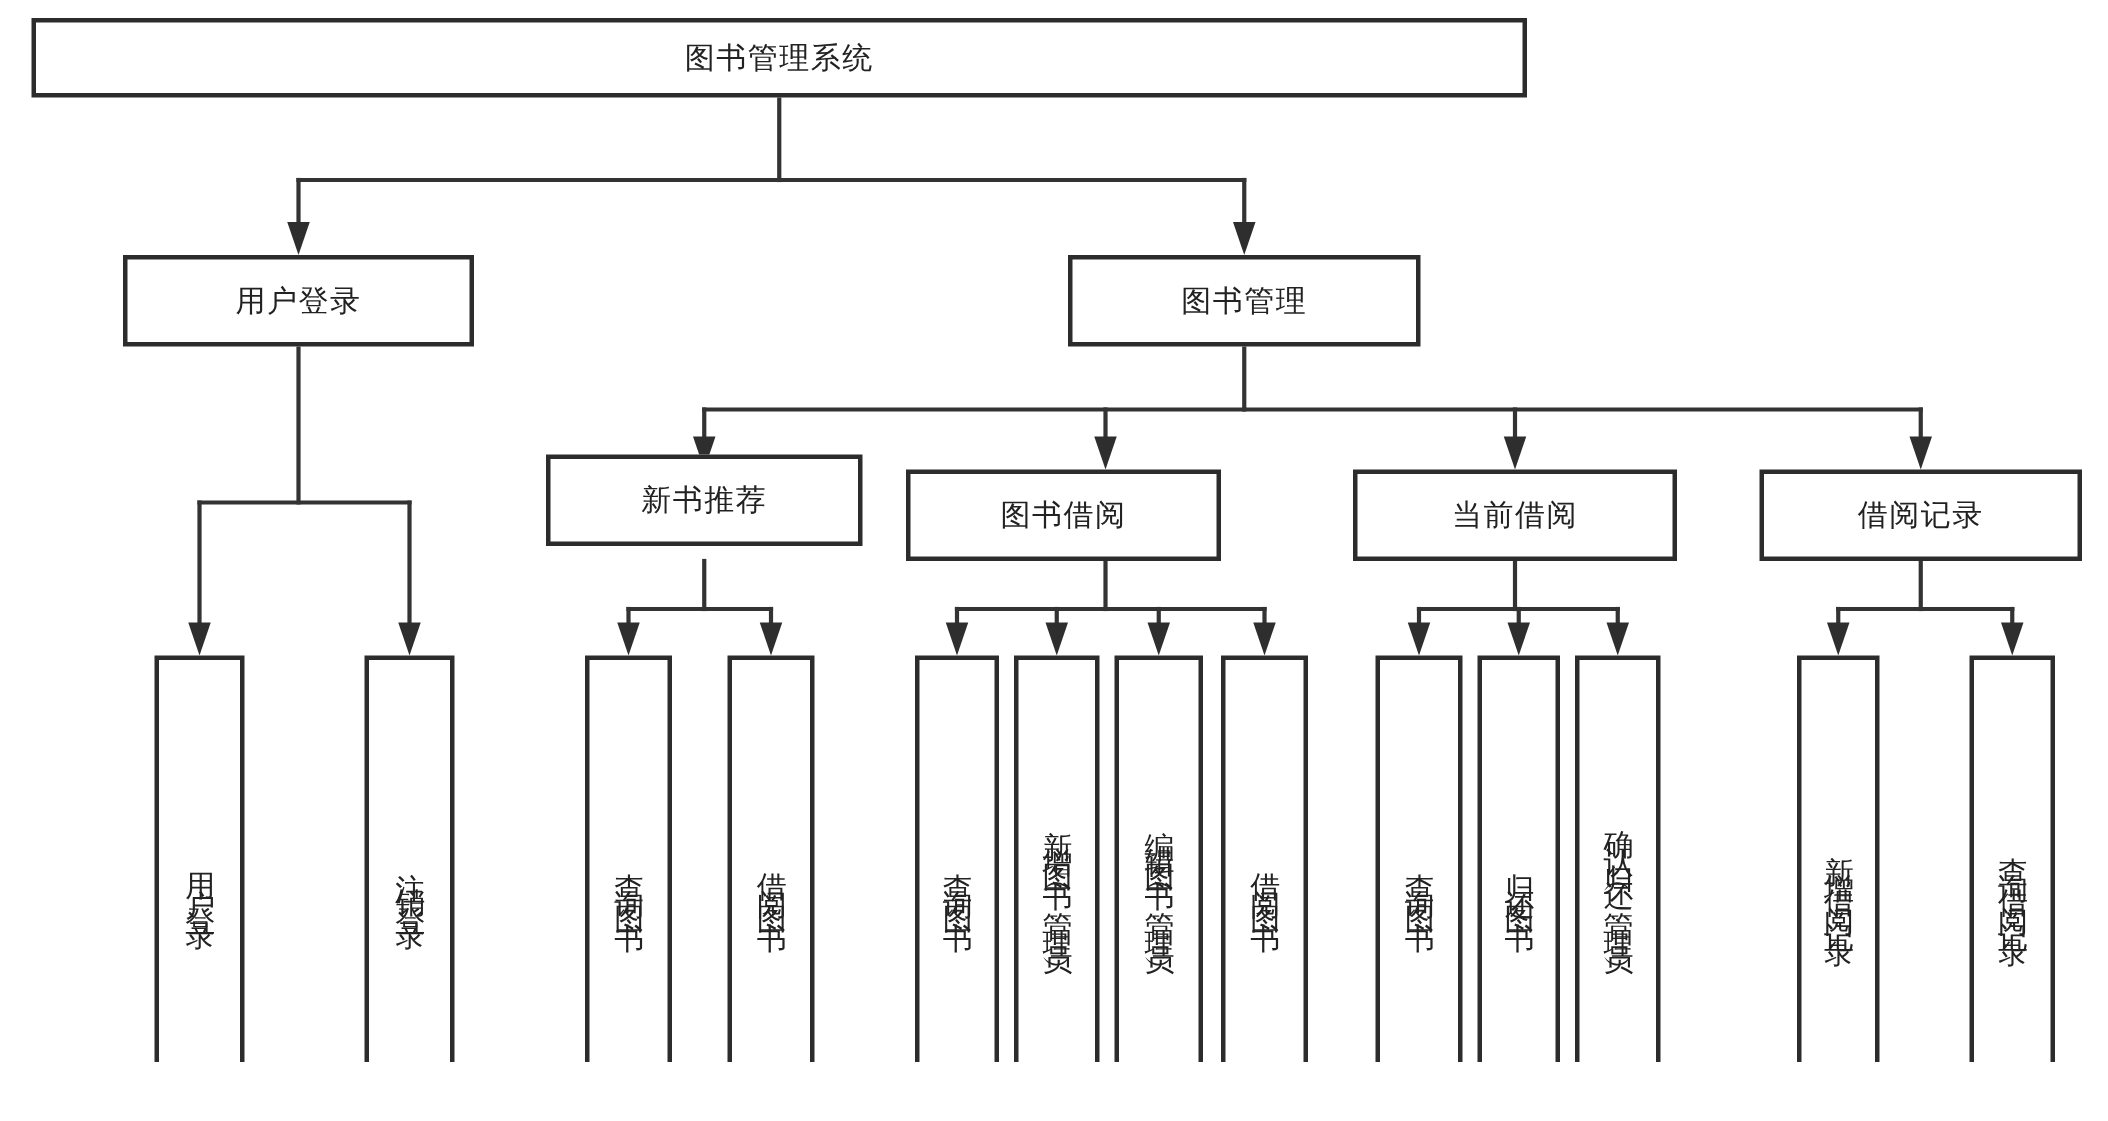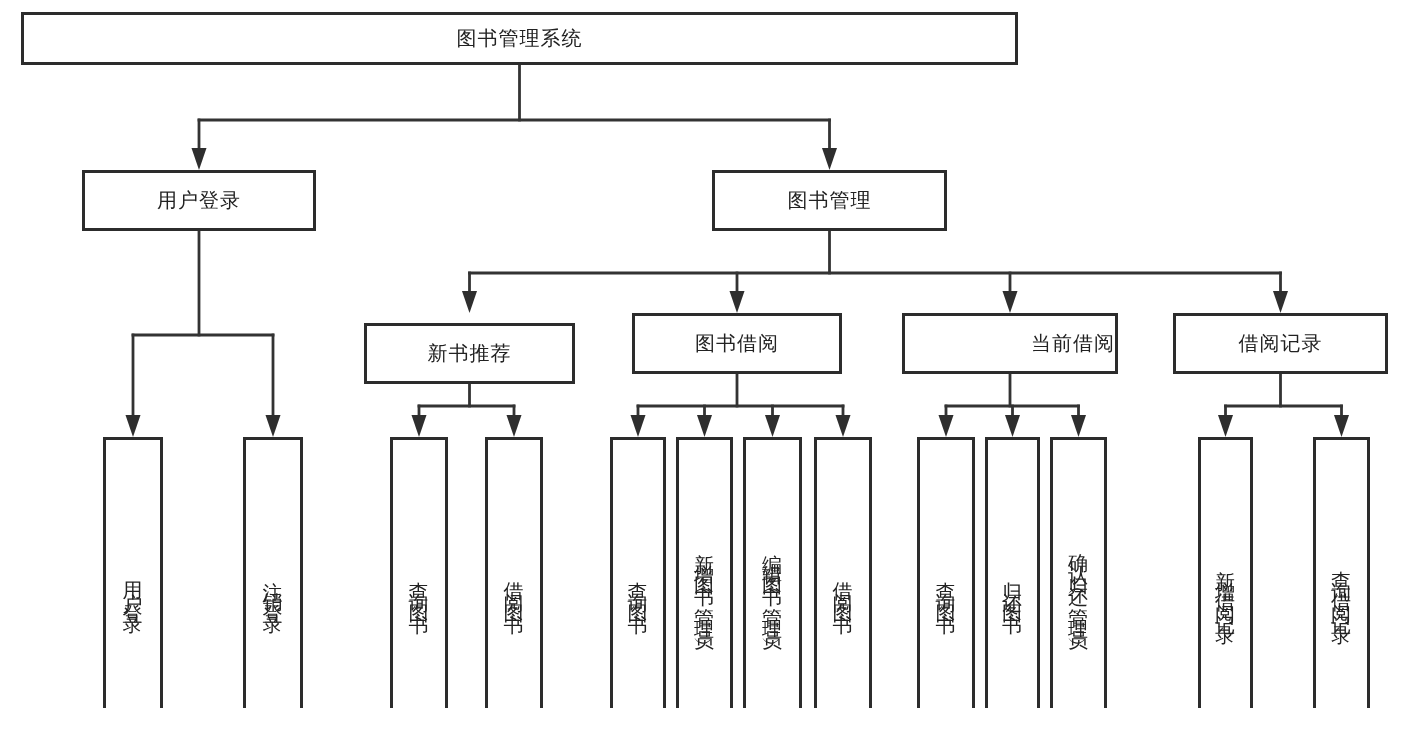--- a/index.html
+++ b/index.html
@@ -89,27 +89,27 @@
   <div id="nodes">
       <div class="node" style="left: 21px; top: 12px; width: 997px; height: 53px;">
         <span>图书管理系统</span>
       </div>
       <div class="node" style="left: 82px; top: 170px; width: 234px; height: 61px;">
         <span>用户登录</span>
       </div>
       <div class="node" style="left: 712px; top: 170px; width: 235px; height: 61px; justify-content: center;">
         <span>图书管理</span>
       </div>
-      <div class="node" style="left: 364px; top: 323px; width: 211px; height: 61px;">
+      <div class="node" style="left: 364px; top: 303px; width: 211px; height: 61px;">
         <span>新书推荐</span>
       </div>
-      <div class="node" style="left: 632px; top: 313px; width: 210px; height: 61px; font-family: Liberation Serif, serif;">
+      <div class="node" style="left: 604px; top: 313px; width: 210px; height: 61px; font-family: Liberation Serif, serif;">
         <span>图书借阅</span>
       </div>
-      <div class="node" style="left: 902px; top: 313px; width: 216px; height: 61px; justify-content: flex-end;">
+      <div class="node" style="left: 902px; top: 313px; width: 216px; height: 61px;">
         <span>当前借阅</span>
       </div>
       <div class="node" style="left: 1173px; top: 313px; width: 215px; height: 61px; align-items: center;">
         <span>借阅记录</span>
       </div>
       <div class="node v" style="left: 103px; top: 437px; width: 60px; height: 301px;">
         <span>用户登录</span>
       </div>
       <div class="node v" style="left: 243px; top: 437px; width: 60px; height: 301px;">
         <span>注销登录</span>

